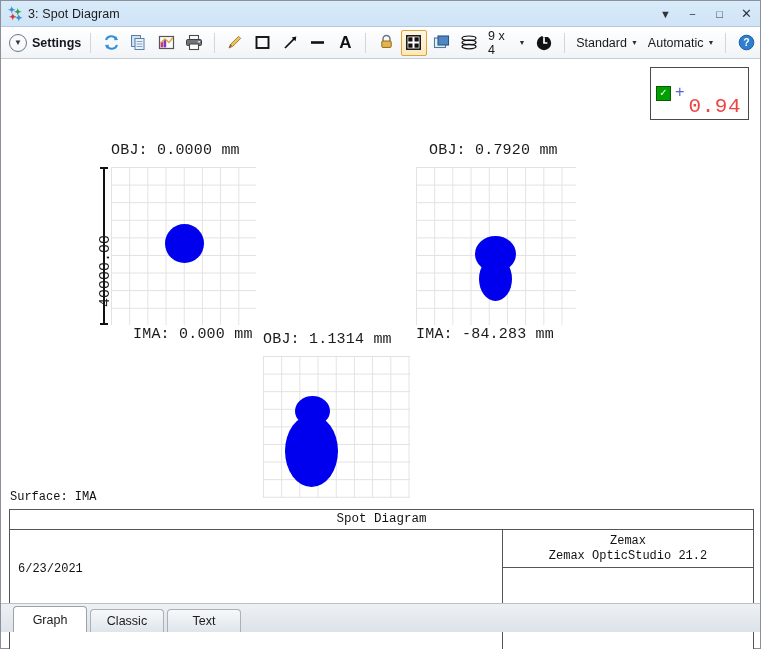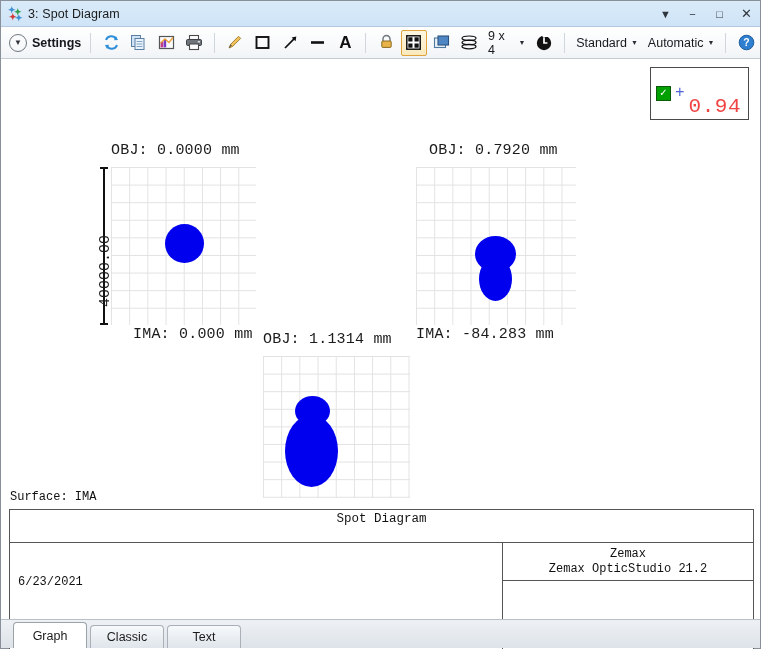--- a/index.html
+++ b/index.html
@@ -136,36 +136,36 @@
   }
   .infobox{
     position:absolute;left:8px;top:508px;width:745px;
     border:1px solid #555;box-sizing:border-box;
     background:#ffffff;
     font-family:"Liberation Mono",monospace;
     font-size:12px;color:#111;
   }
   .infobox .hdr{
     text-align:center;border-bottom:1px solid #555;
-    padding:2px 0 16px;font-size:12.5px;
+    padding:2px 0 3px;font-size:12.5px;
   }
   .infobox .body{display:flex;}
   .infobox .left{
     flex:1;padding:3px 0 4px 8px;border-right:1px solid #555;
     line-height:14.4px;white-space:pre;
   }
   .infobox .right{width:250px;display:flex;flex-direction:column;}
   .infobox .right .cell{
     text-align:center;line-height:15px;padding:4px 0 6px;
   }
   .infobox .right .cell.top{border-bottom:1px solid #555;height:38px;box-sizing:border-box;}
 
   
   .tabbar{
-    position:absolute;left:0;bottom:0;width:100%;height:29px;
+    position:absolute;left:0;bottom:16px;width:100%;height:29px;
     background:linear-gradient(to bottom,#eef1f4,#dde3e9);
     border-top:1px solid #b9c0c7;
     display:flex;align-items:flex-end;padding-left:12px;box-sizing:border-box;
   }
   .tab{
     height:22px;min-width:72px;margin-right:3px;
     display:flex;align-items:center;justify-content:center;
     font-size:12.5px;color:#1b1b1b;
     border:1px solid #a9b0b8;border-bottom:none;
     border-radius:4px 4px 0 0;

